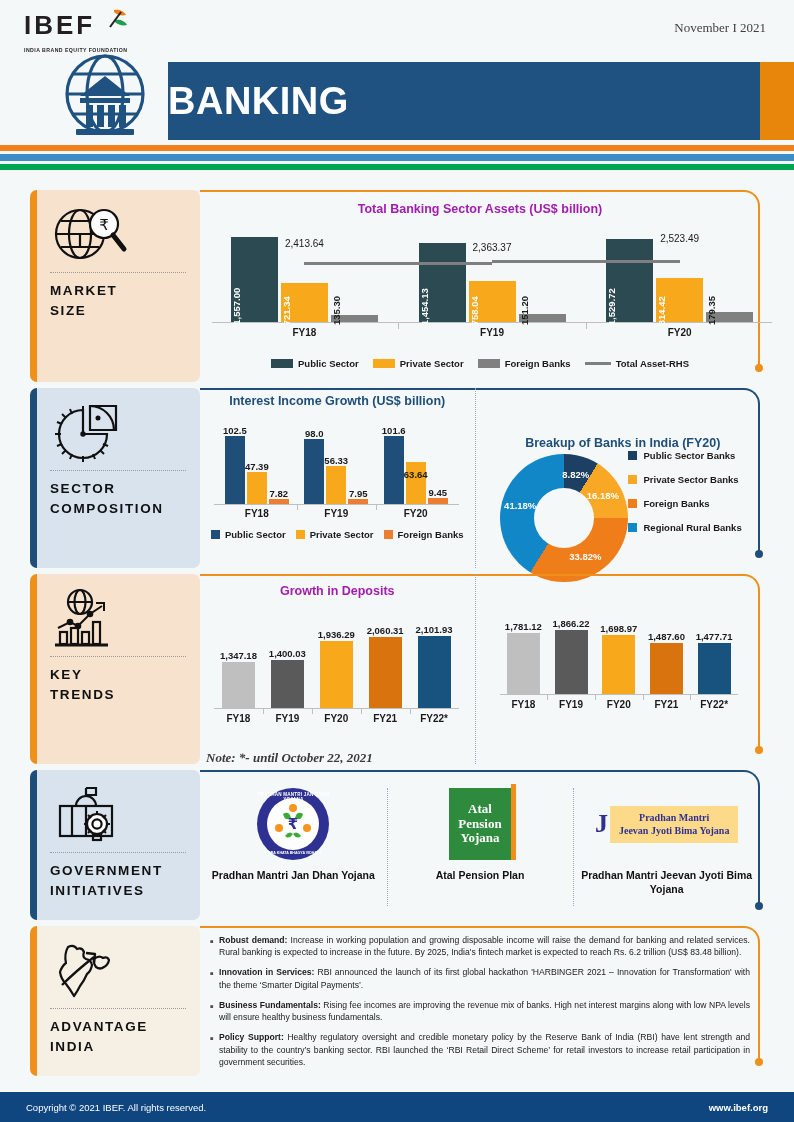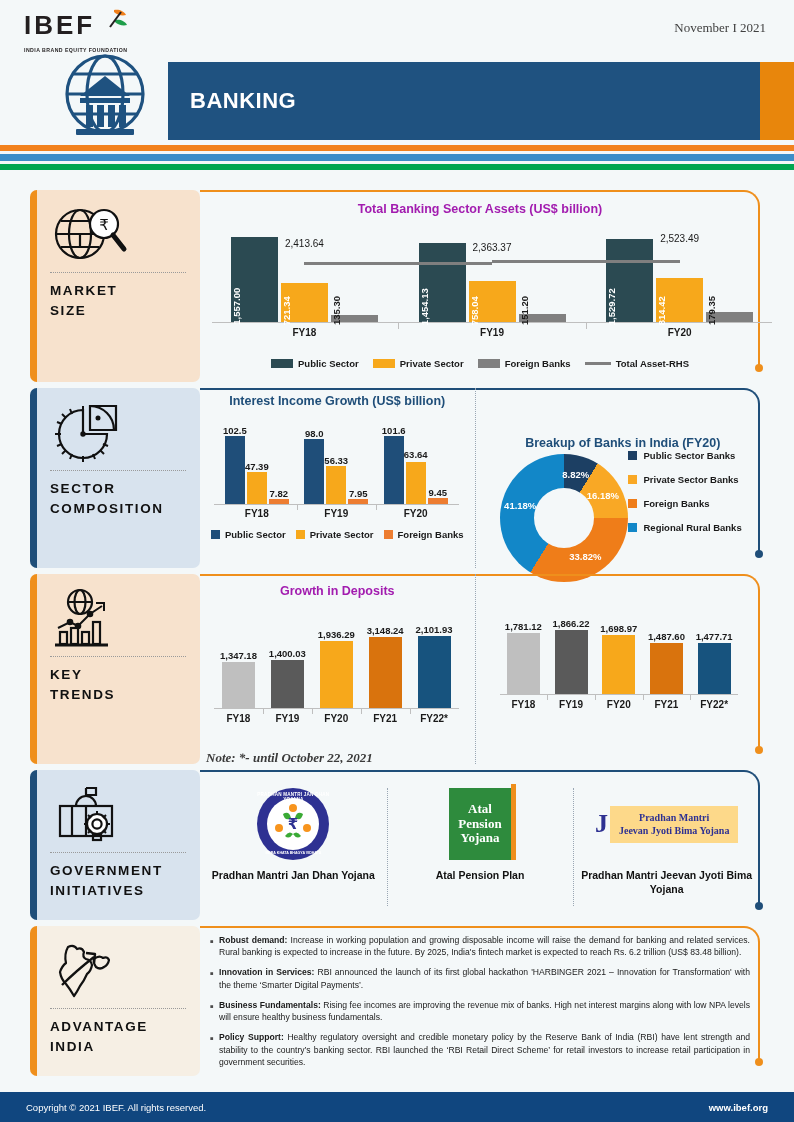--- a/index.html
+++ b/index.html
@@ -23,22 +23,22 @@
   .date { position:absolute; right:28px; top:20px; font-size:13px; color:#404040; font-family:"Liberation Serif", serif; }
 
   .bank-icon { position:absolute; left:58px; top:52px; }
 
   .title-bar {
     position:absolute; left:168px; top:62px; width:592px; height:78px;
     background:#1f5280;
     display:flex; align-items:center;
   }
   .title-bar h1 {
-    color:#fff; font-size:22px; font-weight:700; letter-spacing:.5px;
-    padding-left:22px; font-family:"Liberation Sans",sans-serif;
+    color:#fff; font-size:38px; font-weight:700; letter-spacing:.5px;
+    font-family:"Liberation Sans",sans-serif;
   }
   .title-accent { position:absolute; left:760px; top:62px; width:40px; height:78px; background:#e8860c; }
 
   .stripes { position:absolute; left:0; top:145px; width:794px; }
   .stripe { width:100%; }
   .s-orange { height:6px; background:#f2811d; }
   .s-gap1 { height:3px; background:#f4f8f9; }
   .s-blue  { height:7px; background:#3c8dc8; }
   .s-gap2 { height:3px; background:#f4f8f9; }
   .s-green { height:6px; background:#00a651; }
@@ -361,21 +361,21 @@
               <div class="toplab" style="left: calc(50% - 37px); width: 30px; top: 13.6667px;">98.0</div>
               <div class="bar" style="left: calc(50% - 10px); width: 20px; height: 37.5533px; top: 52.4467px; background: rgb(247, 168, 27);"></div>
               <div class="toplab" style="left: calc(50% - 15px); width: 30px; top: 41.4467px;">56.33</div>
               <div class="bar" style="left: calc(50% + 12px); width: 20px; height: 5.3px; top: 84.7px; background: rgb(237, 125, 49);"></div>
               <div class="toplab" style="left: calc(50% + 7px); width: 30px; top: 73.7px;">7.95</div>
               <div class="xlab" style="left: calc(50% - 30px); width: 60px; top: 94px;">FY19</div>
               <div class="tick" style="left: calc(66.25%); top: 90px; height: 6px;"></div>
               <div class="bar" style="left: calc(82.5% - 32px); width: 20px; height: 67.7333px; top: 22.2667px; background: rgb(31, 78, 121);"></div>
               <div class="toplab" style="left: calc(82.5% - 37px); width: 30px; top: 11.2667px;">101.6</div>
               <div class="bar" style="left: calc(82.5% - 10px); width: 20px; height: 42.4267px; top: 47.5733px; background: rgb(247, 168, 27);"></div>
-              <div class="toplab" style="left: calc(82.5% - 15px); width: 30px; top: 35px;">63.64</div>
+              <div class="toplab" style="left: calc(82.5% - 15px); width: 30px; top: 55px;">63.64</div>
               <div class="bar" style="left: calc(82.5% + 12px); width: 20px; height: 6.3px; top: 83.7px; background: rgb(237, 125, 49);"></div>
               <div class="toplab" style="left: calc(82.5% + 7px); width: 30px; top: 72.7px;">9.45</div>
               <div class="xlab" style="left: calc(82.5% - 30px); width: 60px; top: 94px;">FY20</div>
             </div>
           <div class="legend" style="margin-top:3px; gap:10px;">
             <div class="li">
                 <span class="sw" style="width:9px;height:9px;background:#1f4e79"></span>
                 <span>Public Sector</span>
               </div>
             <div class="li">
@@ -464,21 +464,21 @@
               <div class="tick" style="left: calc(20%); top: 100px; height: 6px;"></div>
               <div class="bar" style="left: calc(30% - 16.5px); width: 33px; height: 48.2769px; top: 51.7231px; background: rgb(90, 90, 90);"></div>
               <div class="toplab" style="left: calc(30% - 27px); width: 54px; top: 39.7231px;">1,400.03</div>
               <div class="xlab" style="left: calc(30% - 27px); width: 54px; top: 105px;">FY19</div>
               <div class="tick" style="left: calc(40%); top: 100px; height: 6px;"></div>
               <div class="bar" style="left: calc(50% - 16.5px); width: 33px; height: 66.7686px; top: 33.2314px; background: rgb(247, 168, 27);"></div>
               <div class="toplab" style="left: calc(50% - 27px); width: 54px; top: 21.2314px;">1,936.29</div>
               <div class="xlab" style="left: calc(50% - 27px); width: 54px; top: 105px;">FY20</div>
               <div class="tick" style="left: calc(60%); top: 100px; height: 6px;"></div>
               <div class="bar" style="left: calc(70% - 16.5px); width: 33px; height: 71.0452px; top: 28.9548px; background: rgb(217, 115, 13);"></div>
-              <div class="toplab" style="left: calc(70% - 27px); width: 54px; top: 16.9548px;">3,148.24</div>
+              <div class="toplab" style="left: calc(70% - 27px); width: 54px; top: 16.9548px;">2,060.31</div>
               <div class="xlab" style="left: calc(70% - 27px); width: 54px; top: 105px;">FY21</div>
               <div class="tick" style="left: calc(80%); top: 100px; height: 6px;"></div>
               <div class="bar" style="left: calc(90% - 16.5px); width: 33px; height: 72.4803px; top: 27.5197px; background: rgb(23, 83, 126);"></div>
               <div class="toplab" style="left: calc(90% - 27px); width: 54px; top: 15.5197px;">2,101.93</div>
               <div class="xlab" style="left: calc(90% - 27px); width: 54px; top: 105px;">FY22*</div>
             </div>
           <div class="note">Note: *- until October 22, 2021</div>
         </div>
         <div class="half" style="padding-top:10px; padding-left:10px;">
           <div class="chart-area" id="chart-cred" style="height:120px; margin:10px 22px 0 14px; position:relative;">

